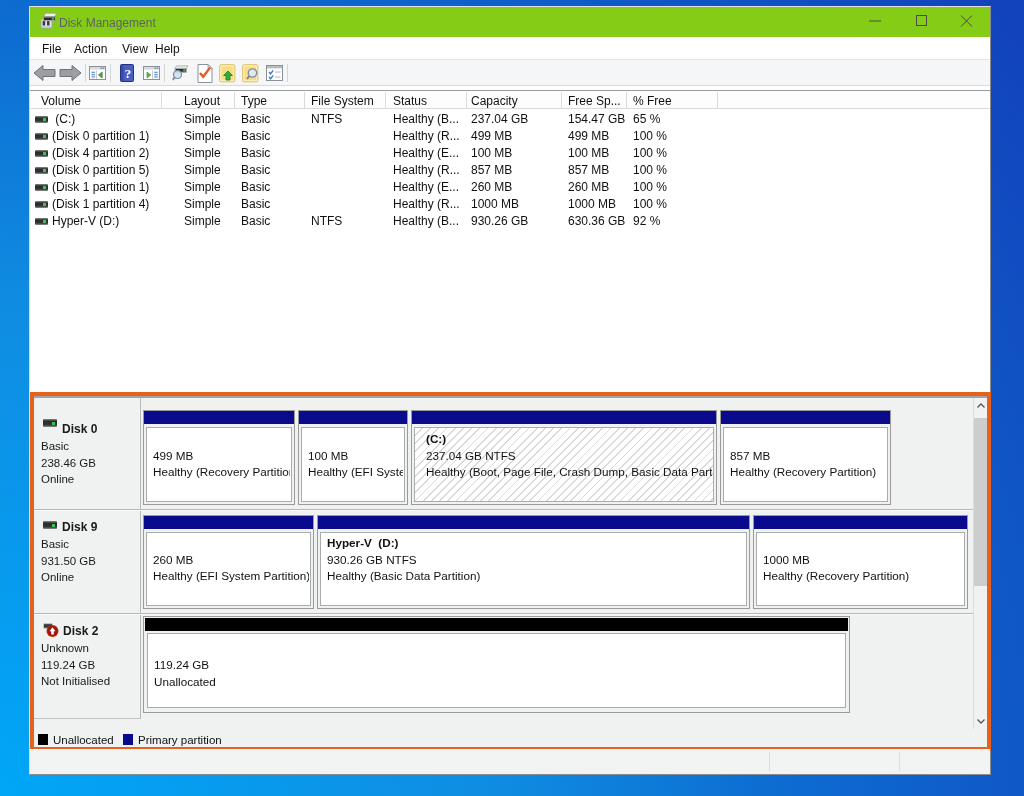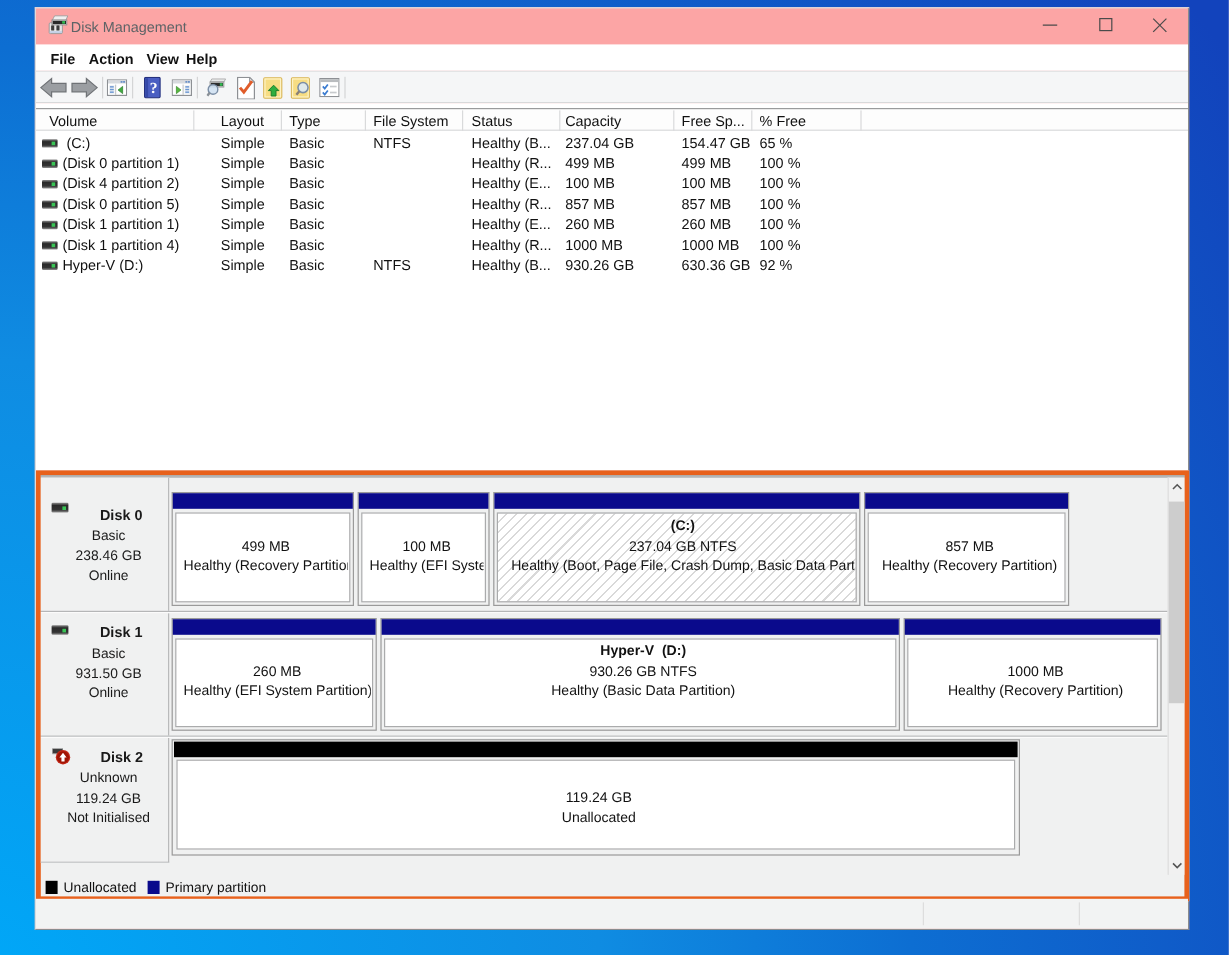--- a/index.html
+++ b/index.html
@@ -1,24 +1,24 @@
 <!DOCTYPE html>
 <html><head><meta charset="utf-8"><title>Disk Management</title>
 <style>
 *{margin:0;padding:0;box-sizing:border-box;}
 html,body{width:1024px;height:796px;overflow:hidden;}
 body{font-family:"Liberation Sans",sans-serif;position:relative;
 background:radial-gradient(circle 1300px at -20px 820px,#00a8f8 0%,#0f8ce2 40%,#0d6ed2 60%,#1243bc 100%);}
-.win{position:absolute;left:29px;top:6px;width:962px;height:769px;background:#fca5a5;border:1px solid;border-color:#e2e2e2 #8a8c8e #8a8c8e #dcdcdc;text-align:center;}
+.win{position:absolute;left:29px;top:6px;width:962px;height:769px;background:#84cc16;border:1px solid;border-color:#e2e2e2 #8a8c8e #8a8c8e #dcdcdc;}
 .abs{position:absolute;}
 
 .title{position:absolute;left:29px;top:9px;font-size:12px;color:#5e6366;}
 
 .menu{position:absolute;top:30px;left:0;width:100%;height:22px;background:#fff;font-size:12px;color:#111;}
-.menu span{position:absolute;top:5px;font-weight:bold;}
+.menu span{position:absolute;top:5px;}
 
 .tools{position:absolute;top:52px;left:0;width:100%;height:27px;background:#f5f6f7;border-top:1px solid #e3e4e5;border-bottom:1px solid #d8d9da;}
 .tsep{position:absolute;top:4px;width:1px;height:18px;background:#d4d5d6;}
 
 .lv{position:absolute;top:79px;left:0;width:100%;height:306px;background:#fff;}
 .hdr{position:absolute;top:4px;left:0;width:100%;height:19px;background:#fdfdfd;border-top:1px solid #9a9b9c;border-bottom:1px solid #d9dadb;}
 .hdr b{position:absolute;top:3px;font-weight:normal;font-size:12px;color:#111;}
 .hsep{position:absolute;top:1px;width:1px;height:17px;background:#d9dadb;}
 .row{position:absolute;left:0;width:100%;height:17px;font-size:12px;color:#111;}
 .row i{position:absolute;font-style:normal;top:1px;}
@@ -242,21 +242,21 @@
   </div>
 
   <div class="dpan">
       <div class="inner">
         <div style="position:absolute;left:0;right:0;top:0;height:1px;background:#a2a3a4"></div>
 
     <div class="dlab" style="top:1px;height:111px;padding-top:23px">
       <span class="dic" style="top:21px"></span><span class="nm" style="margin-left:21px">Disk 0</span><br>Basic<br>238.46 GB<br>Online
     </div>
     <div class="dlab" style="top:114px;height:102px;padding-top:8px">
-      <span class="dic" style="top:10px"></span><span class="nm" style="margin-left:21px">Disk 1</span><br>Basic<br>931.50 GB<br>Online
+      <span class="dic" style="top:10px"></span><span class="nm" style="margin-left:21px">Disk 9</span><br>Basic<br>931.50 GB<br>Online
     </div>
     <div class="dlab" style="top:218px;height:104px;padding-top:8px;border-bottom:1px solid #c3c4c5">
       <svg class="abs" style="left:9px;top:8px" width="18" height="15" viewBox="0 0 18 15">
         <rect x="0.5" y="0.5" width="9" height="5" fill="#9a9a9a"></rect>
         <rect x="1" y="1.2" width="8" height="3.4" fill="#3a3a3a"></rect>
         <circle cx="9.5" cy="8" r="6" fill="#c22717"></circle>
         <circle cx="9.5" cy="8" r="5" fill="#a01505"></circle>
         <polygon points="9.5,4.2 12.5,8.2 10.8,8.2 10.8,11.6 8.2,11.6 8.2,8.2 6.5,8.2" fill="#fff"></polygon>
       </svg>
       <span class="nm" style="margin-left:22px">Disk 2</span><br>Unknown<br>119.24 GB<br>Not Initialised

